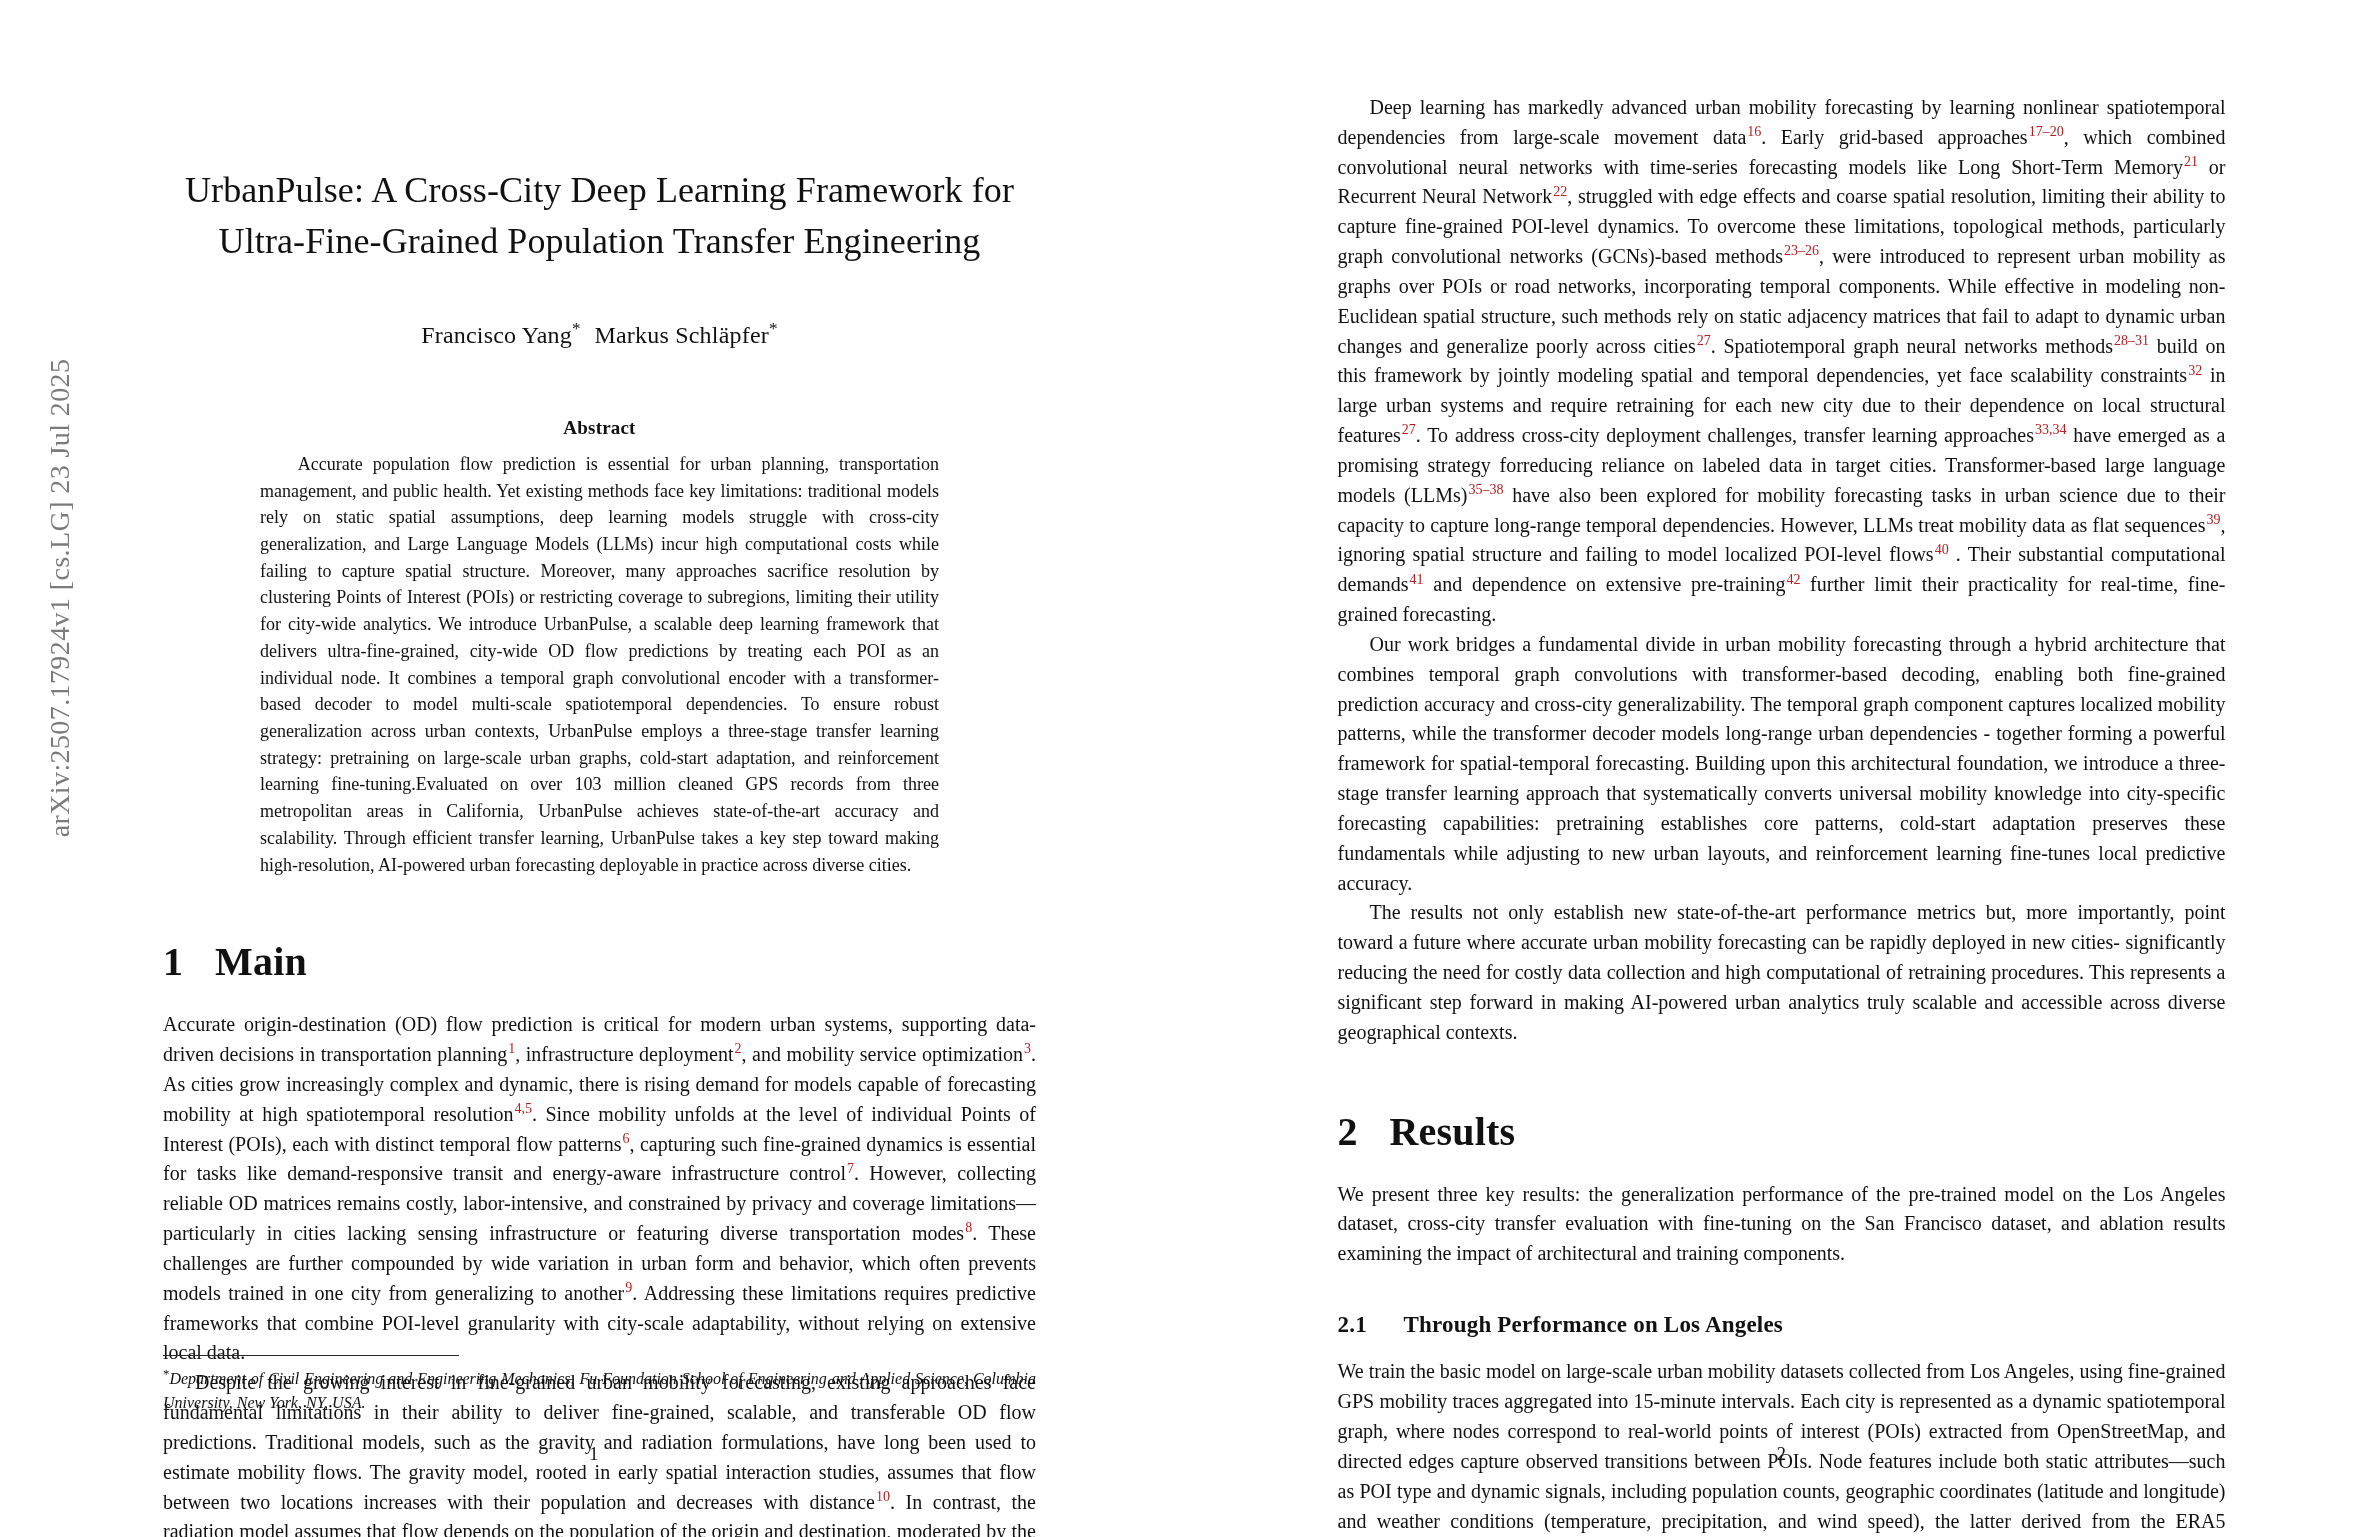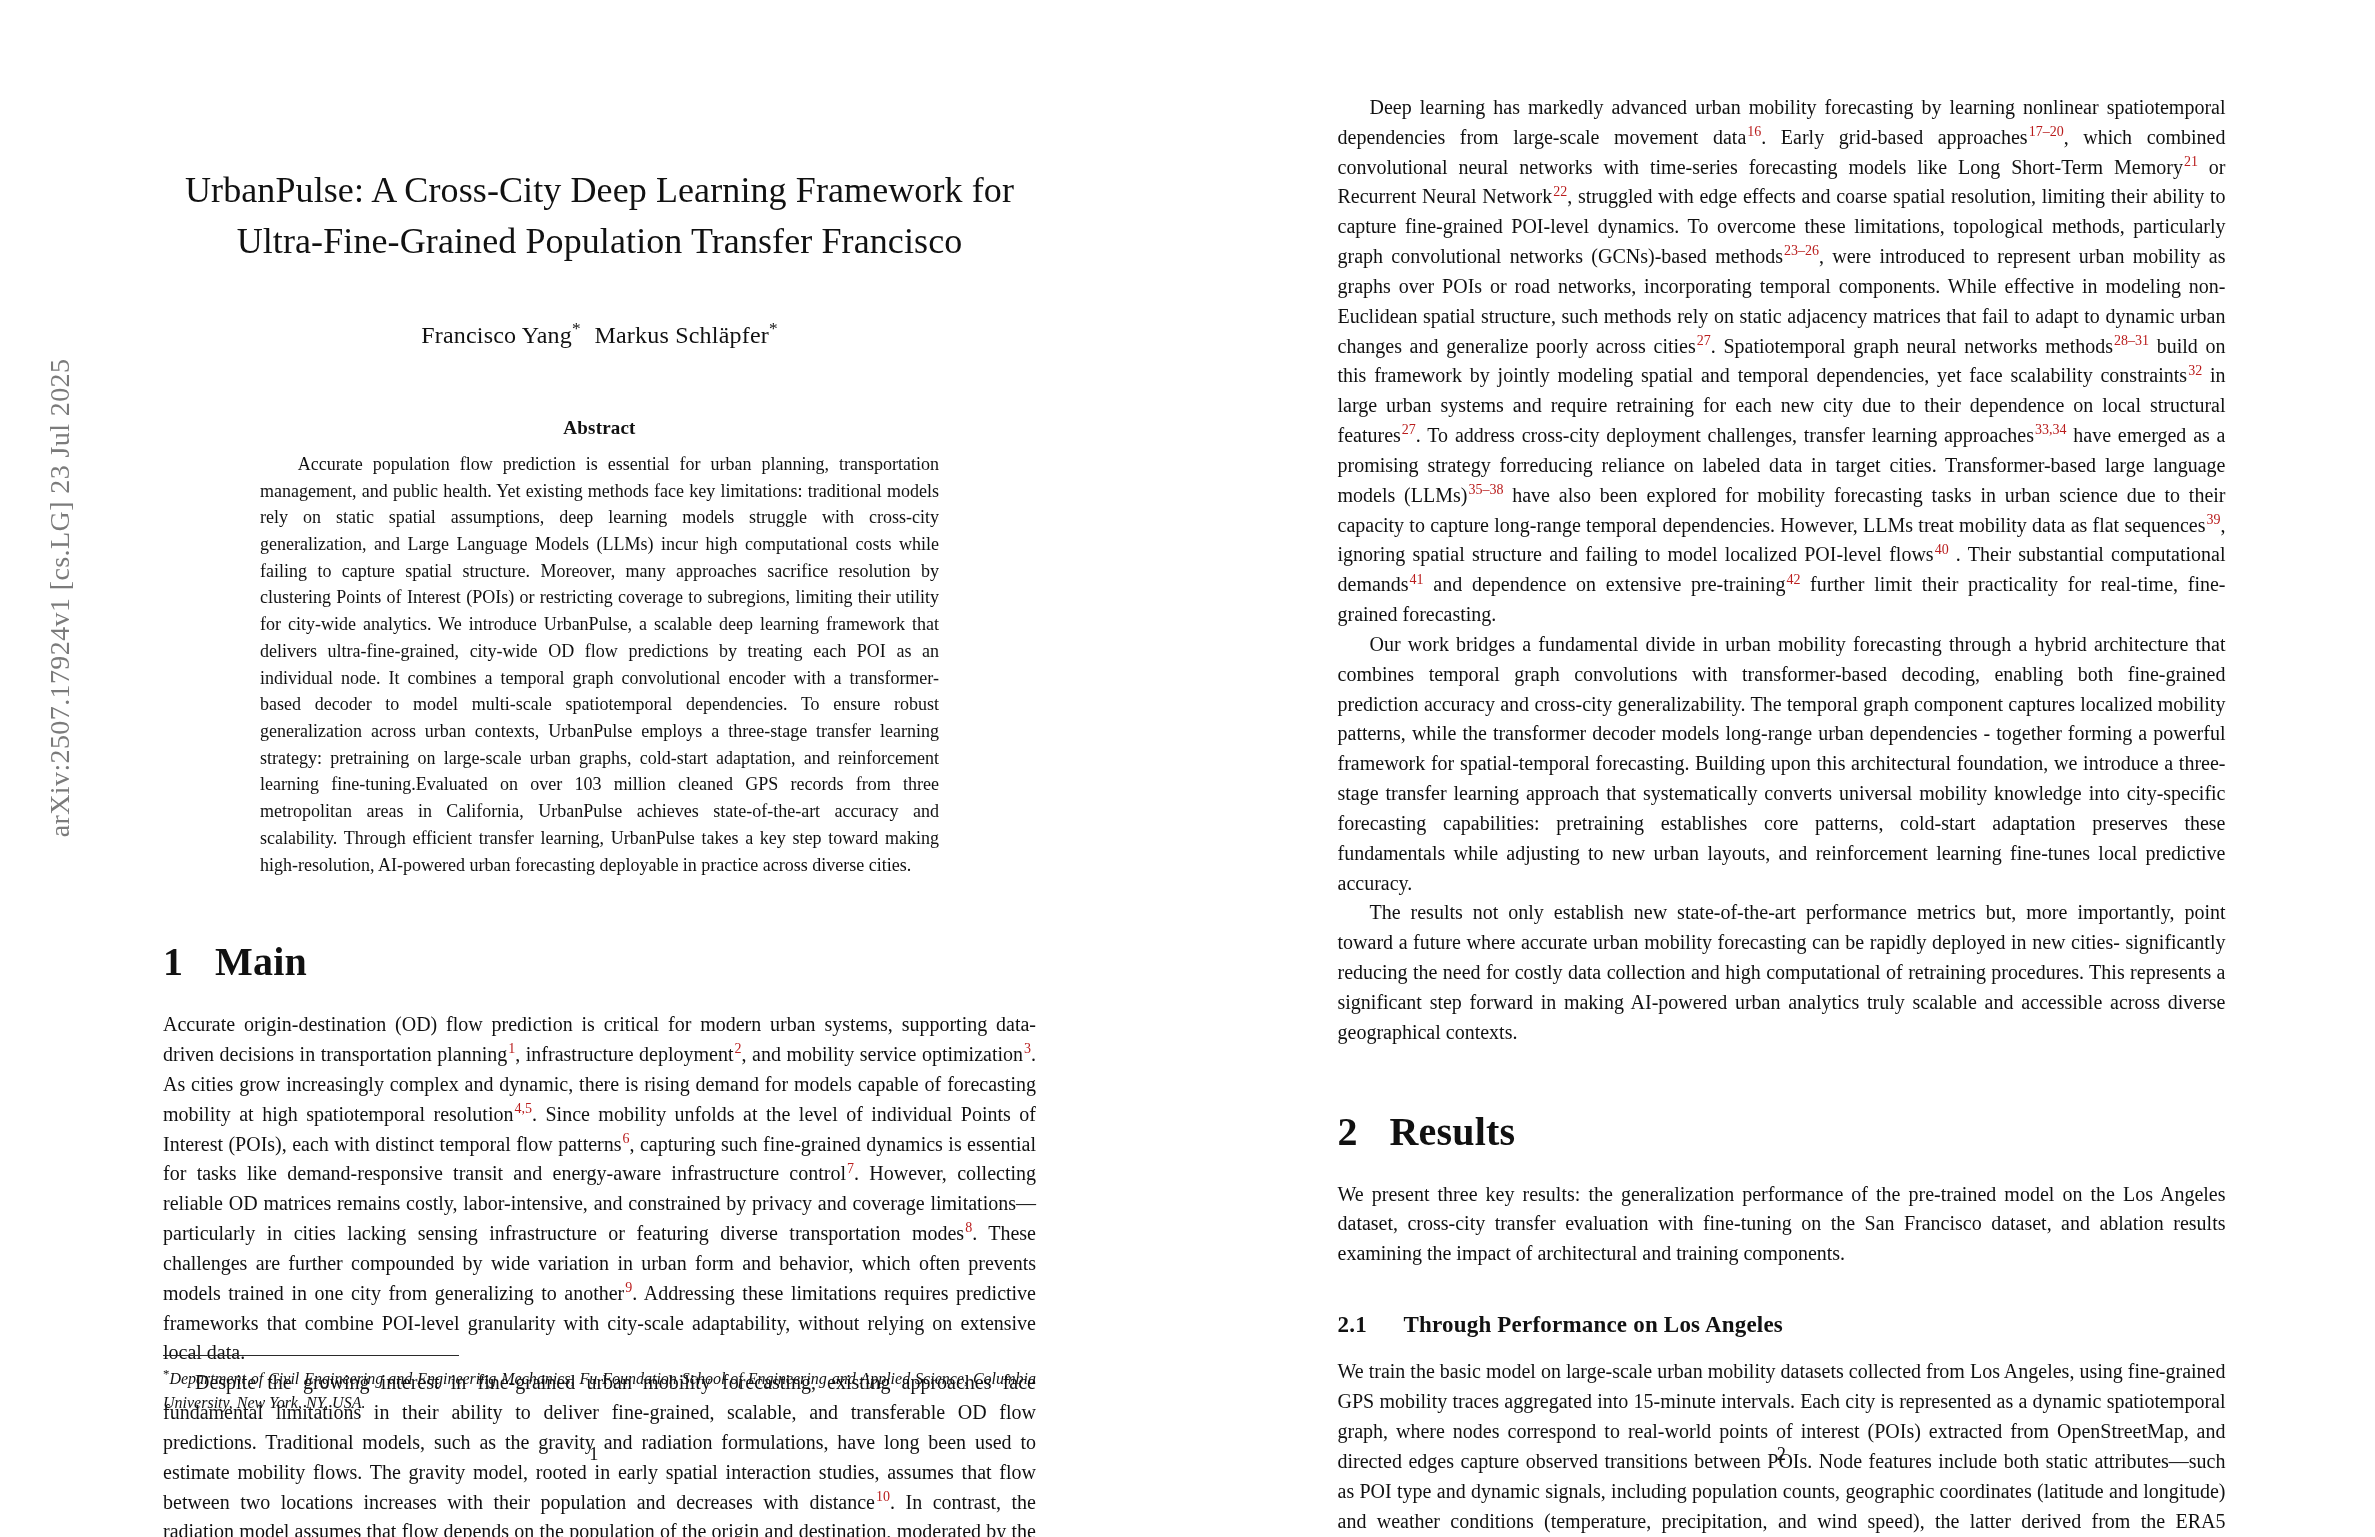--- a/index.html
+++ b/index.html
@@ -180,21 +180,21 @@
 <div id="spread">
 
   <div class="page page-left">
 
     <div class="arxiv-stamp">arXiv:2507.17924v1  [cs.LG]  23 Jul 2025</div>
 
     <div class="lcol">
 
       <h1 class="title">
         <span class="tline">UrbanPulse: A Cross-City Deep Learning Framework for</span>
-        <span class="tline">Ultra-Fine-Grained Population Transfer Francisco</span>
+        <span class="tline">Ultra-Fine-Grained Population Transfer Engineering</span>
       </h1>
 
       <div class="authors">
         <span>Francisco Yang</span><sup class="star">*</sup><span class="sep"></span><span>Markus Schläpfer</span><sup class="star">*</sup>
       </div>
 
       <div class="abstract-wrap">
         <div class="abstract-head">Abstract</div>
         <div class="abstract-body">Accurate population flow prediction is essential for urban planning, transportation management, and public health. Yet existing methods face key limitations: traditional models rely on static spatial assumptions, deep learning models struggle with cross-city generalization, and Large Language Models (LLMs) incur high computational costs while failing to capture spatial structure. Moreover, many approaches sacrifice resolution by clustering Points of Interest (POIs) or restricting coverage to subregions, limiting their utility for city-wide analytics. We introduce UrbanPulse, a scalable deep learning framework that delivers ultra-fine-grained, city-wide OD flow predictions by treating each POI as an individual node. It combines a temporal graph convolutional encoder with a transformer-based decoder to model multi-scale spatiotemporal dependencies. To ensure robust generalization across urban contexts, UrbanPulse employs a three-stage transfer learning strategy: pretraining on large-scale urban graphs, cold-start adaptation, and reinforcement learning fine-tuning.Evaluated on over 103 million cleaned GPS records from three metropolitan areas in California, UrbanPulse achieves state-of-the-art accuracy and scalability. Through efficient transfer learning, UrbanPulse takes a key step toward making high-resolution, AI-powered urban forecasting deployable in practice across diverse cities.</div>
       </div>

